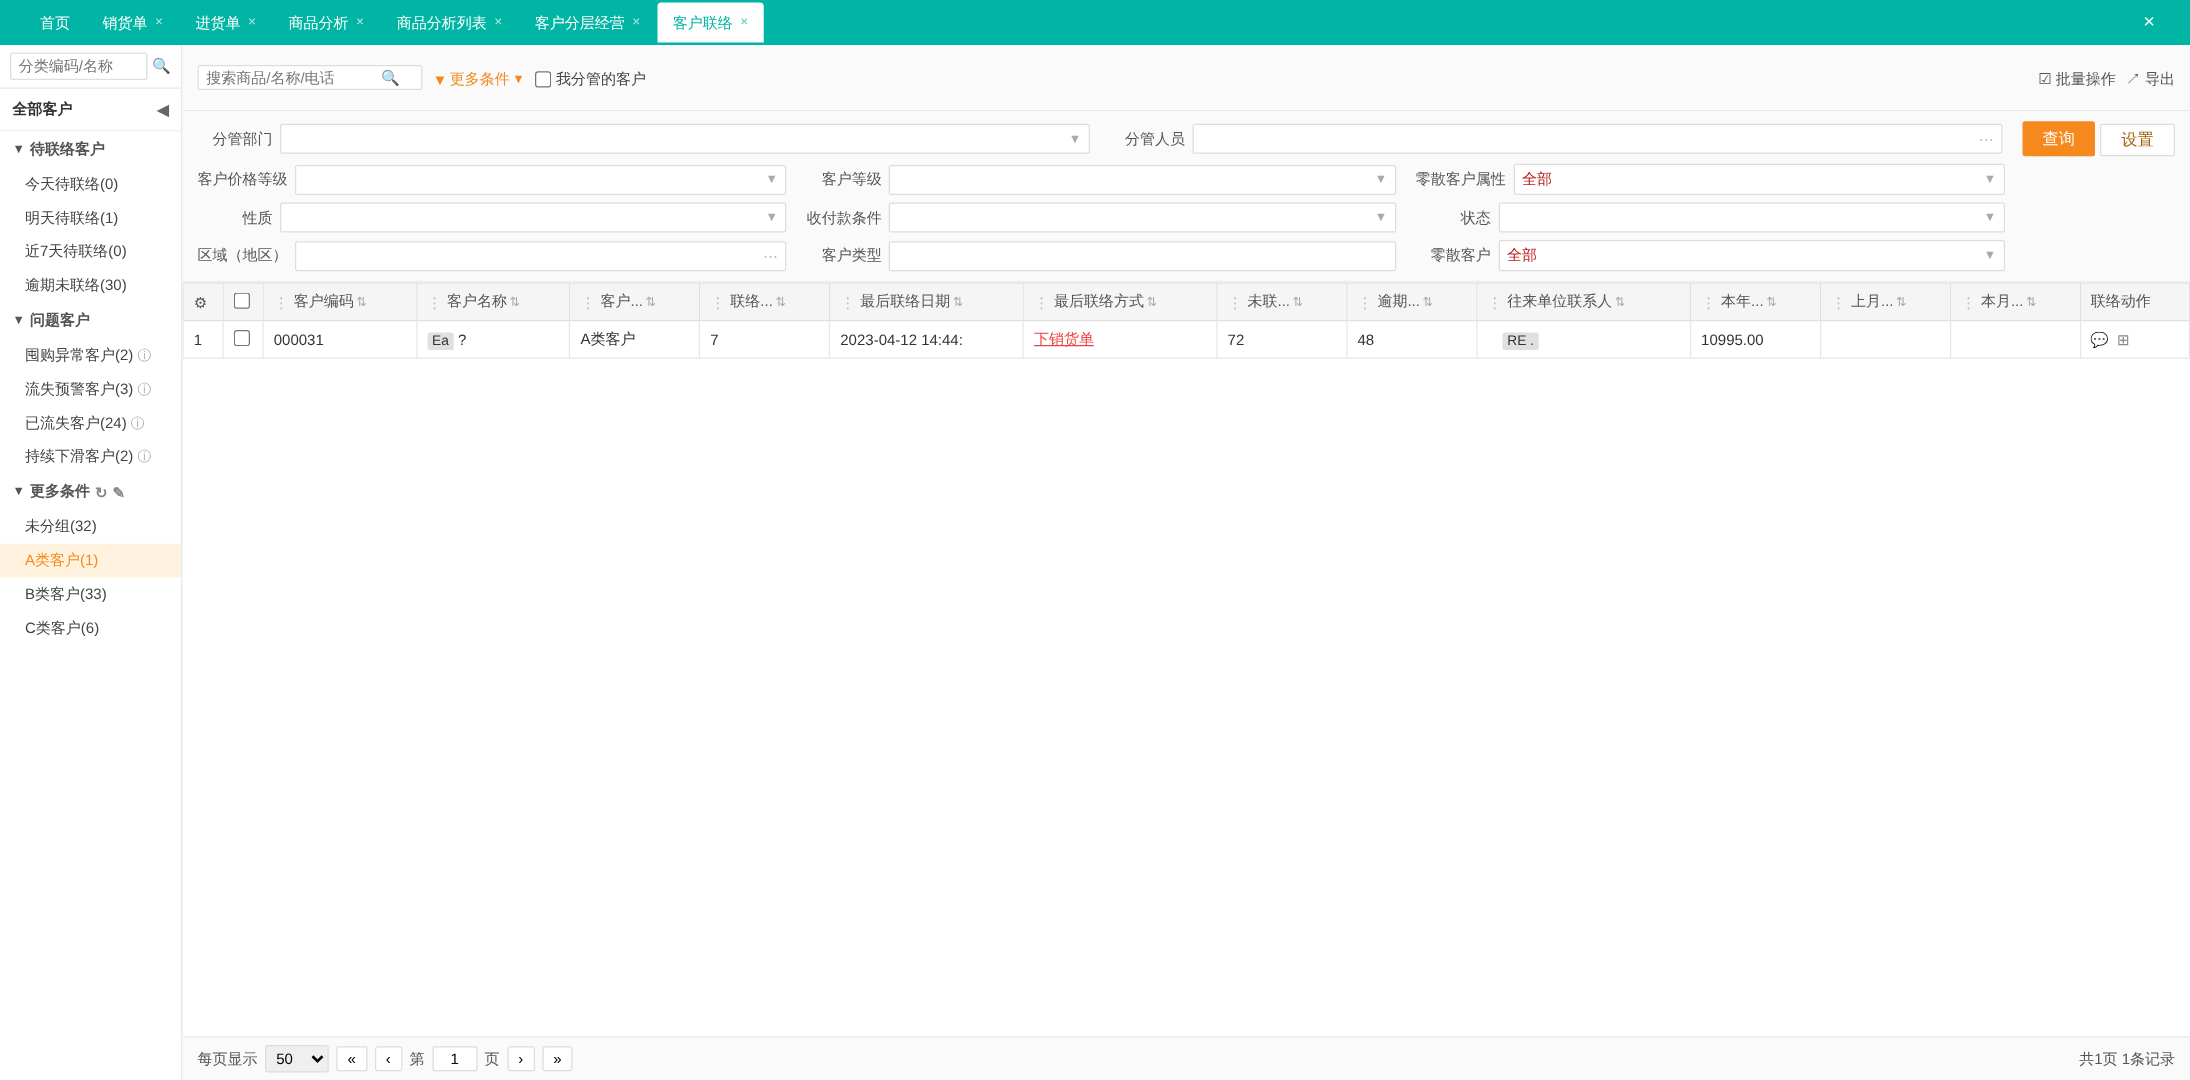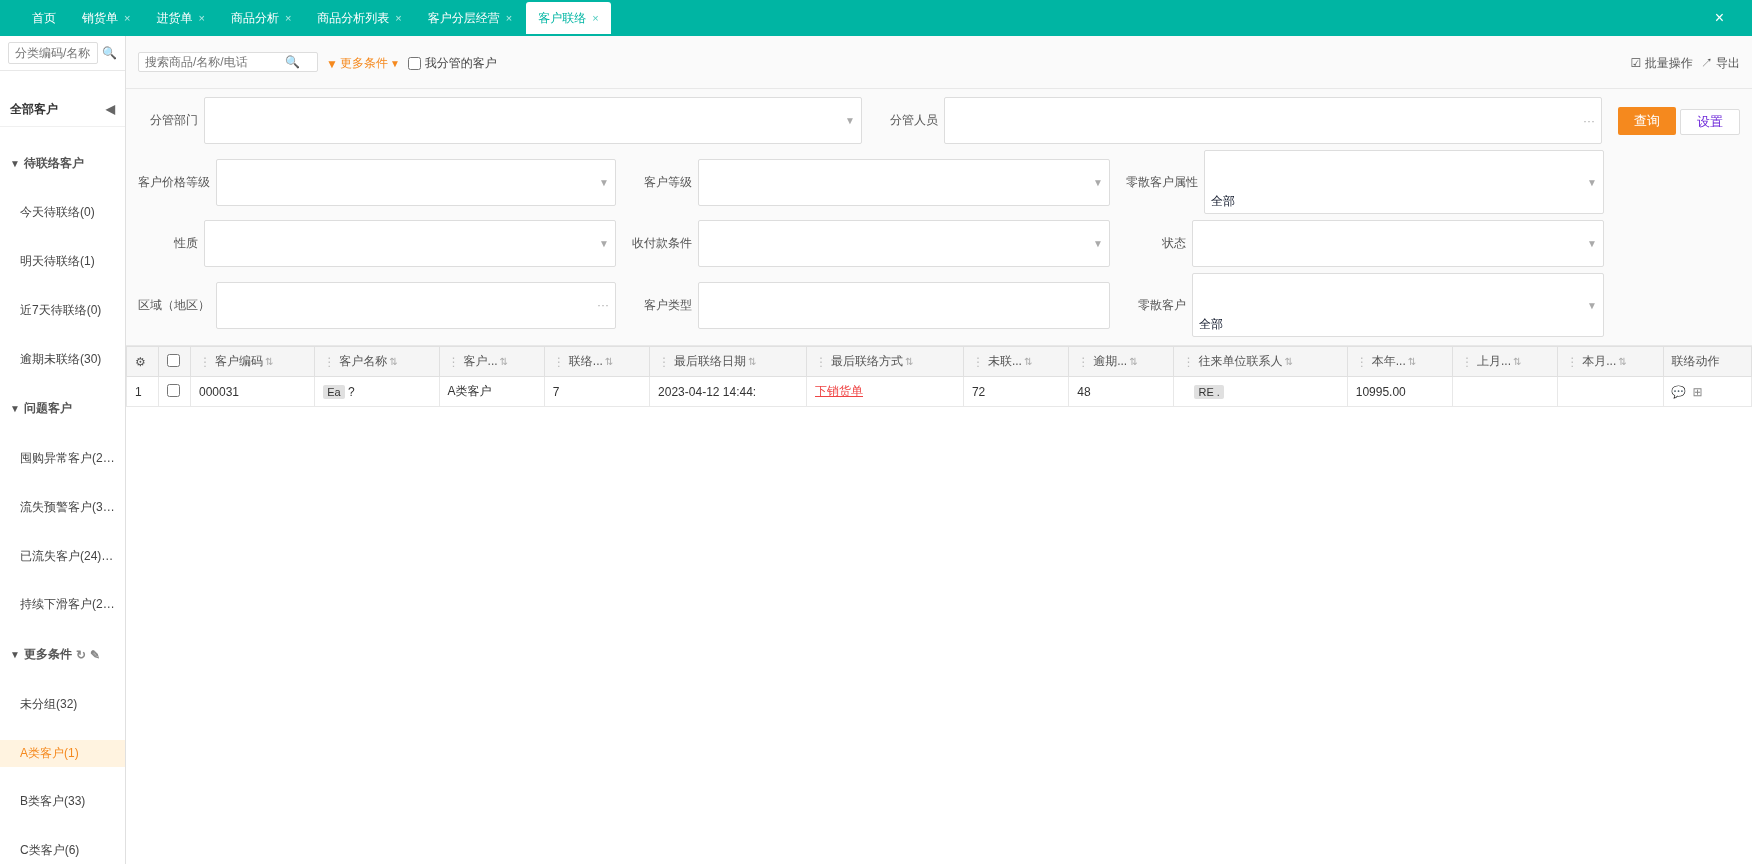--- a/index.html
+++ b/index.html
@@ -23,22 +23,22 @@
     .nav-close-all {
       margin-left: auto; color: #fff; font-size: 16px; cursor: pointer;
       padding: 4px 8px;
     }
 
     
     .main-layout { display: flex; height: calc(864px - 36px); }
 
     
     .sidebar {
-      width: 126px; background: #fff; border-right: 1px solid #e0e0e0;
-      display: flex; flex-direction: column; overflow-y: auto; justify-content: space-between;
+      width: 146px; background: #fff; border-right: 1px solid #e0e0e0;
+      display: flex; flex-direction: column; overflow-y: auto;
     }
     .sidebar-search {
       display: flex; align-items: center; padding: 6px 8px;
       border-bottom: 1px solid #e8e8e8;
     }
     .sidebar-search input {
       border: 1px solid #ddd; padding: 3px 6px; width: 100%;
       font-size: 12px; border-radius: 2px; outline: none;
     }
     .sidebar-search-icon { color: #888; margin-left: 4px; cursor: pointer; }
@@ -104,29 +104,29 @@
     .filter-input {
       flex: 1; border: 1px solid #ddd; border-radius: 2px;
       padding: 3px 6px; font-size: 12px; outline: none; background: #fff;
     }
     .filter-select {
       flex: 1; border: 1px solid #ddd; border-radius: 2px;
       padding: 3px 6px; font-size: 12px; outline: none;
       background: #fff; display: flex; align-items: center;
       justify-content: space-between; cursor: pointer; min-height: 24px;
     }
-    .filter-select-val { color: #0f172a; margin-top: 39px; }
+    .filter-select-val { color: #b91c1c; }
     .filter-select-arr { color: #aaa; font-size: 10px; }
     .filter-dots { color: #aaa; cursor: pointer; }
     .btn-query {
       background: #f5891e; color: #fff; border: none; padding: 5px 16px;
       border-radius: 2px; cursor: pointer; font-size: 13px;
     }
     .btn-setting {
-      background: #fff; color: #6d28d9; border: 1px solid #ddd; padding: 3px 16px;
+      background: #fff; color: #a16207; border: 1px solid #ddd; padding: 3px 16px;
       border-radius: 2px; cursor: pointer; font-size: 13px;
     }
     .filter-actions-col {
       display: flex; flex-direction: row; gap: 4px; align-items: flex-end;
     }
 
     
     .table-area { flex: 1; overflow: auto; padding: 0; }
     table { width: 100%; border-collapse: collapse; }
     thead tr { background: #f5f5f5; }
@@ -516,14 +516,32 @@
       <div class="action-icons">
         <span title="联络">💬</span>
         <span title="更多">⊞</span>
       </div>
     </td>
   </tr>
           </tbody>
       </table>
     </div>
 
+    <div class="table-footer">
+      <div class="footer-page">
+        <span>每页显示</span>
+        <select style="border:1px solid #ddd;padding:2px 4px;font-size:12px;border-radius:2px;">
+          <option>50</option>
+          <option>100</option>
+          <option>200</option>
+        </select>
+        <button>«</button>
+        <button>‹</button>
+        <span>第</span>
+        <input type="text" value="1" style="width: 36px; border: 1px solid rgb(221, 221, 221); text-align: center; padding: 2px 4px; border-radius: 2px; font-size: 12px;">
+        <span>页</span>
+        <button>›</button>
+        <button>»</button>
+      </div>
+      <div class="footer-total">共1页 1条记录</div>
+    </div>
   </div>
 </div>
 
 </body></html>

